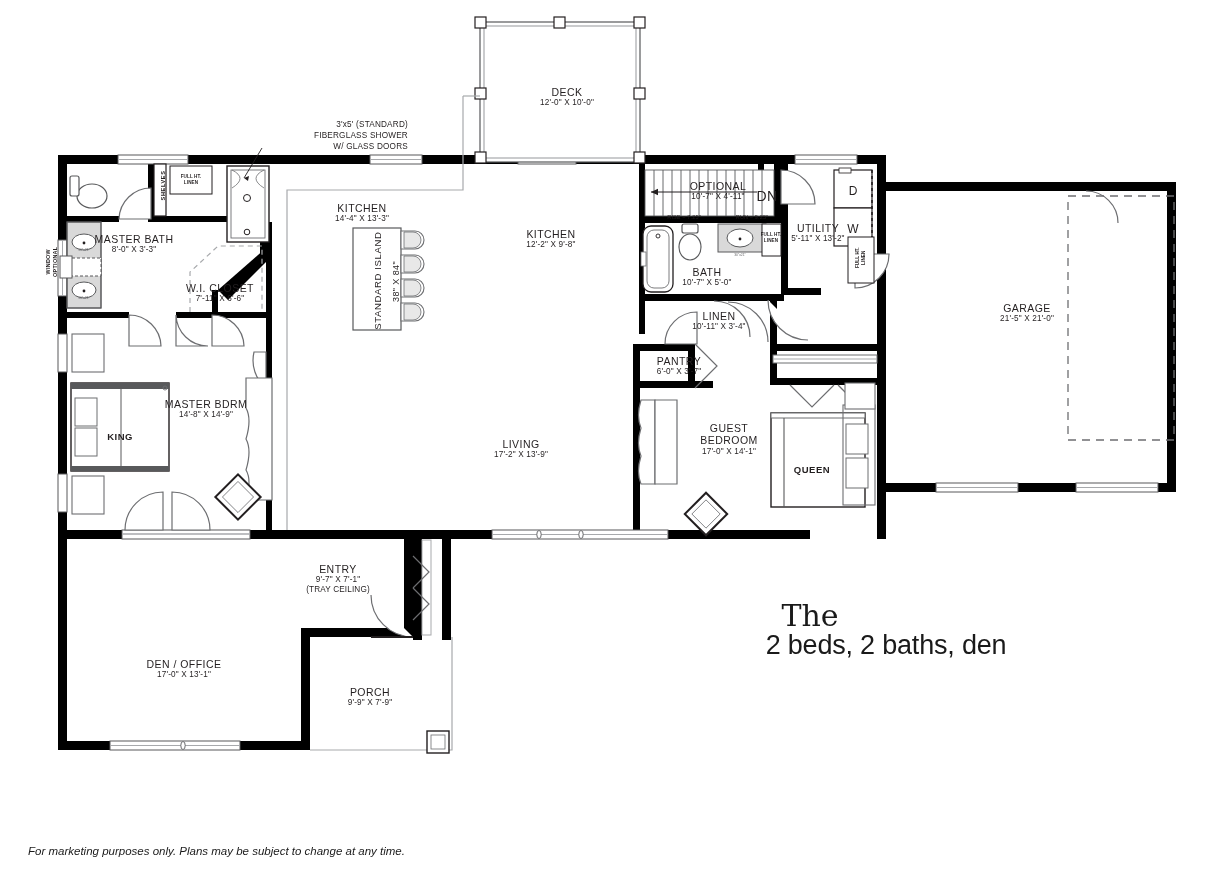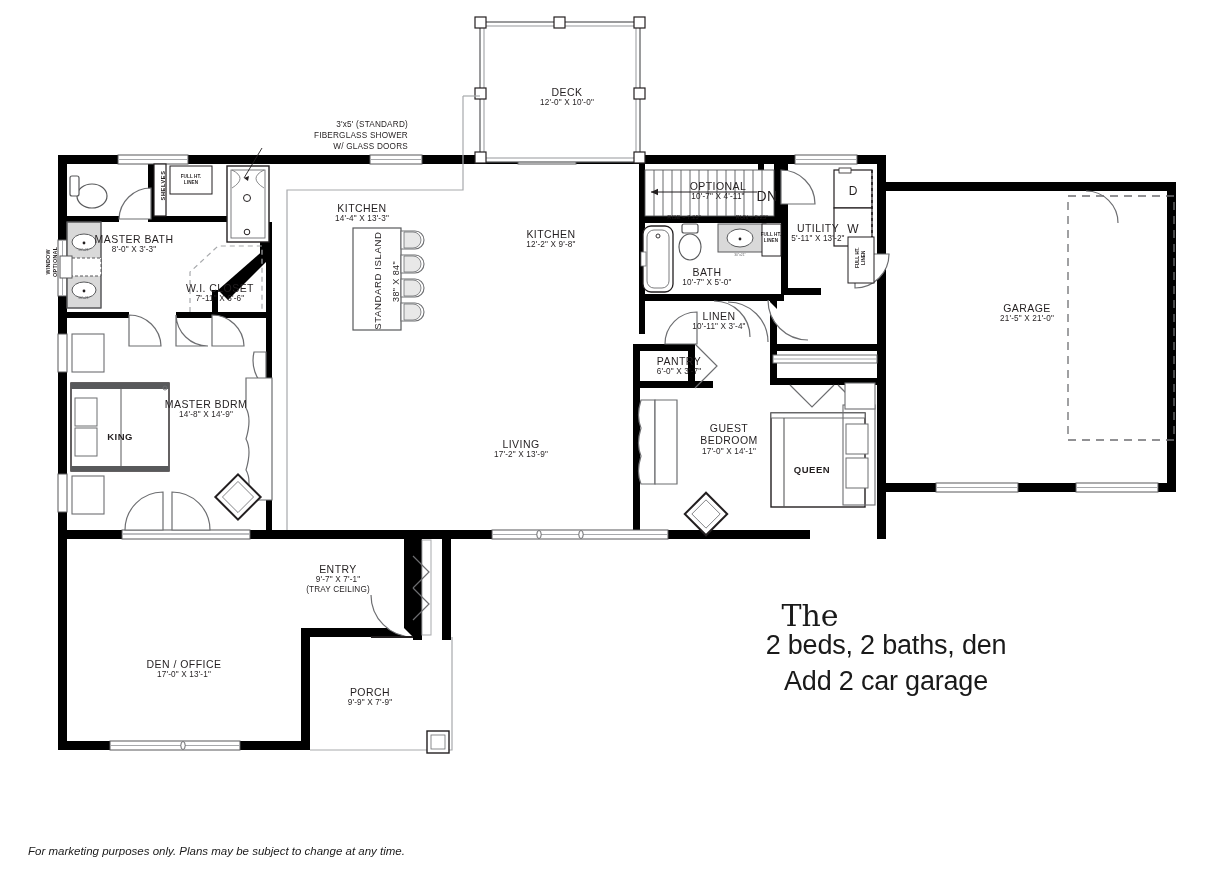--- a/index.html
+++ b/index.html
@@ -532,16 +532,15 @@
   </div>
   <div class="label" style="left:740px;top:242px;">
     <span style="font-size:3.4px;color:#6d6e71;">30"x21"</span>
   </div>
 
 </div>
 
 <div id="title-block">
   <div class="t-the">The</div>
   <div class="t-stat" style="margin-top:0">2 beds, 2 baths, den</div>
-  <div class="t-stat" style="margin-top:0">Add 2 car garage</div>
 </div>
 
 <div id="disclaimer">For marketing purposes only. Plans may be subject to change at any time.</div>
 
 </body></html>

